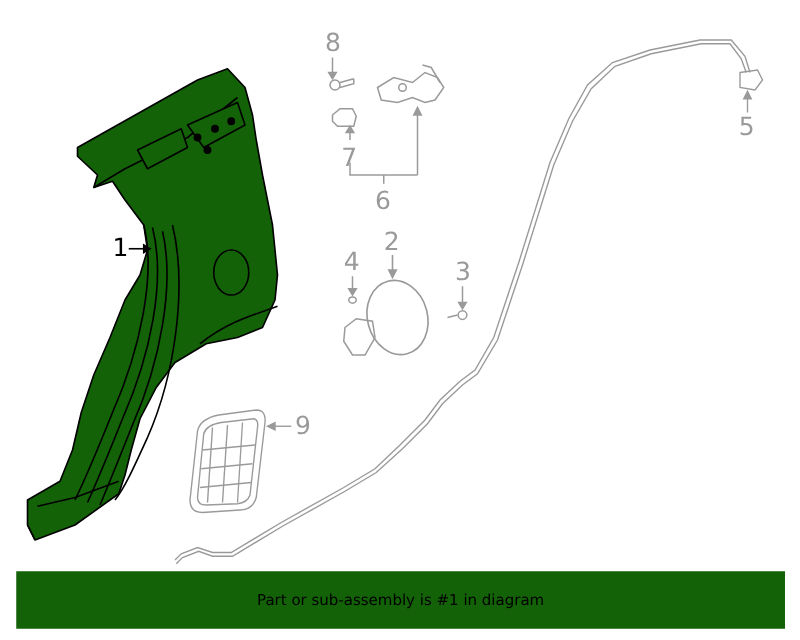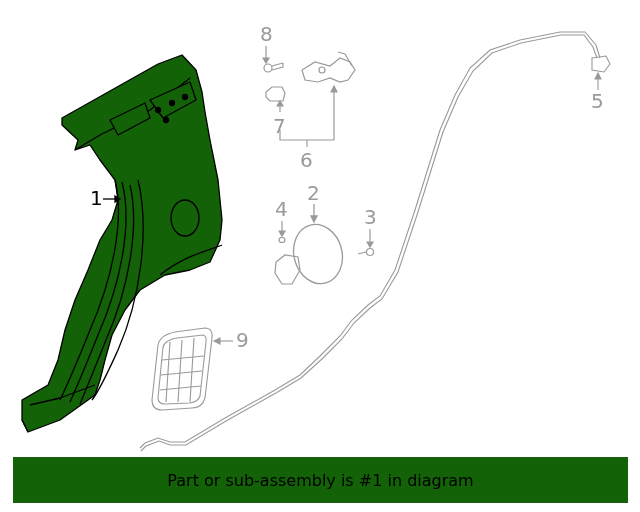--- a/index.html
+++ b/index.html
@@ -1,21 +1,21 @@
 <!DOCTYPE html>
 <html><head>
 <meta charset="utf-8">
 <style>
   html, body { margin: 0; padding: 0; background: #ffffff; }
   body { width: 640px; height: 512px; position: relative; overflow: hidden; font-family: "DejaVu Sans", sans-serif; }
   #diagram { position: absolute; left: 0; top: 0; width: 640px; height: 455px; }
   .callout { position: absolute; font-family: "DejaVu Sans", sans-serif; font-size: 20px; color: #9a9a9a; line-height: 1; }
   .callout.primary { color: #000000; }
   #banner { position: absolute; left: 13px; top: 457px; width: 615px; height: 46px; background: #136207; display: flex; flex-direction: column; align-items: center; justify-content: center; }
-  #banner span { font-family: "DejaVu Sans", sans-serif; font-size: 16px; color: #000000; line-height: 19px; white-space: nowrap; }
+  #banner span { font-family: "DejaVu Sans", sans-serif; font-size: 12px; color: #000000; line-height: 19px; white-space: nowrap; }
 </style>
 </head>
 <body>
 
 <div id="diagram">
   <svg width="640" height="455" viewBox="0 0 640 455" xmlns="http://www.w3.org/2000/svg">
 
     <g stroke="#000" stroke-width="1.3" fill="#136207" stroke-linejoin="round">
       <path d="M62,118 L158,64 L182,55 L196,70 L202,92 L205,112 L210,140 L214,160 L218,180 L220,200 L222,220 L220,240 L210,262 L190,270 L165,275 L140,290 L125,310 L112,335 L105,360 L100,380 L95,395 L60,420 L28,432 L22,420 L22,400 L48,385 L58,360 L65,330 L75,300 L88,270 L100,240 L112,220 L118,200 L115,180 L100,160 L90,145 L75,150 L78,140 L62,125 Z"></path>
       <path d="M75,150 L100,135 L150,110 L165,98 L190,78" fill="none"></path>

